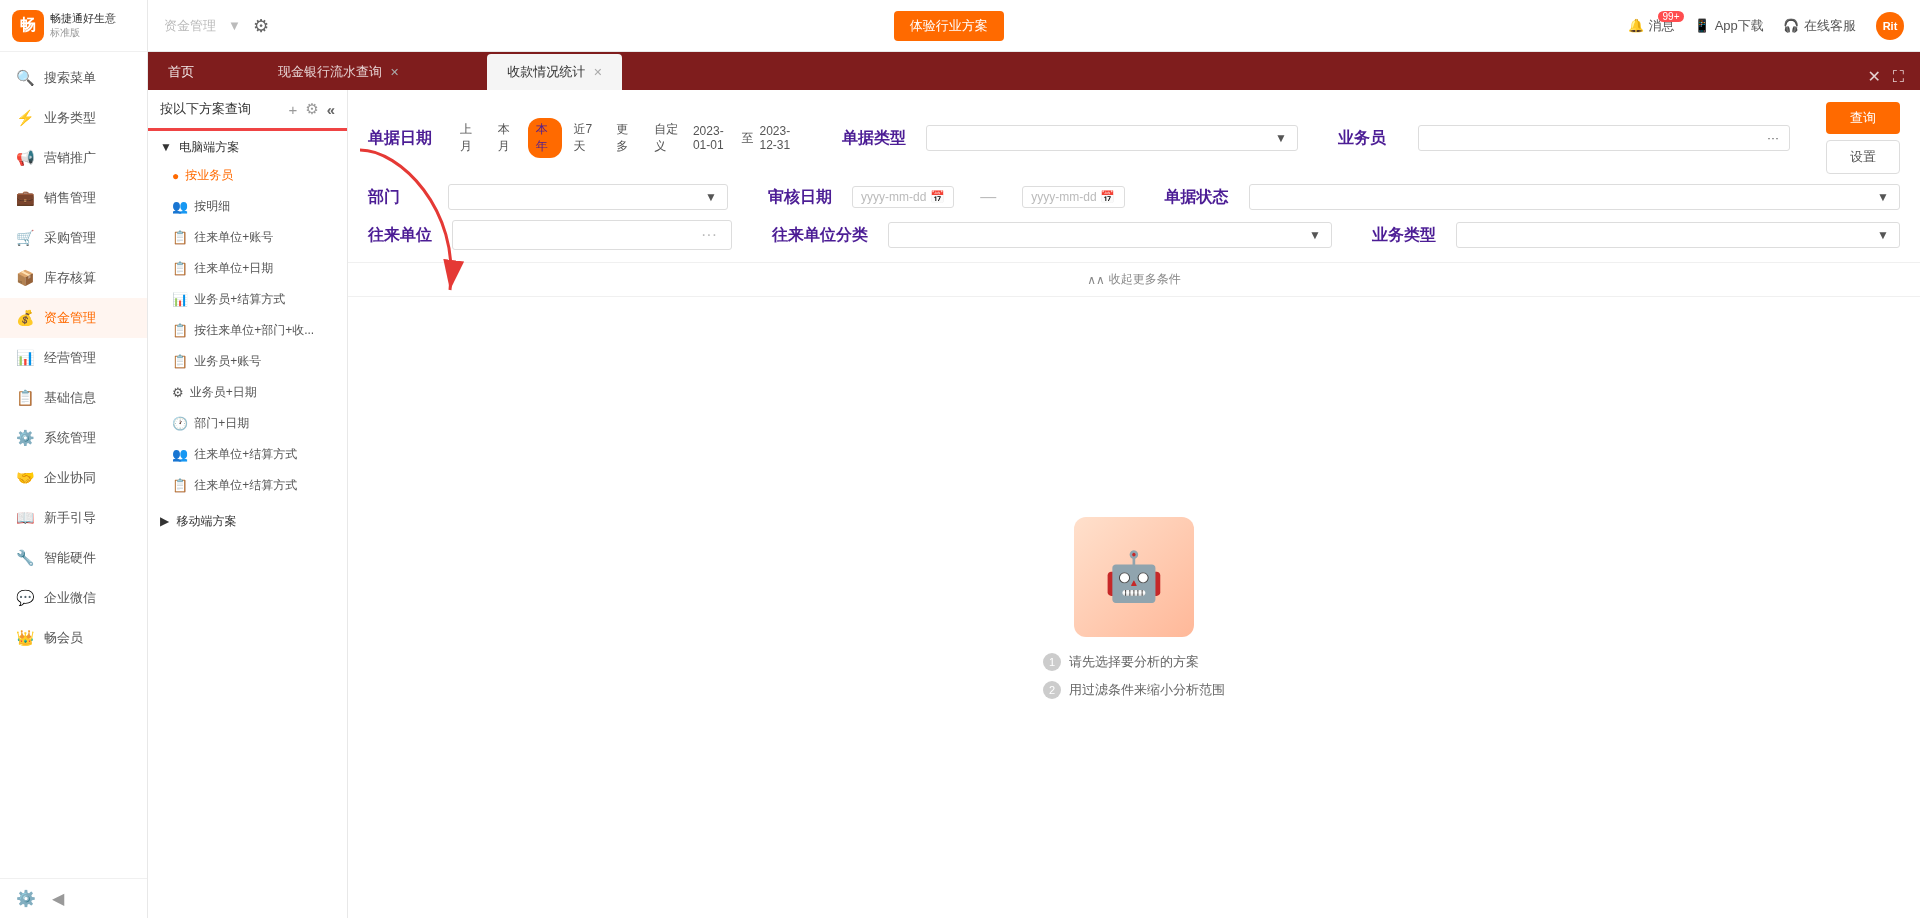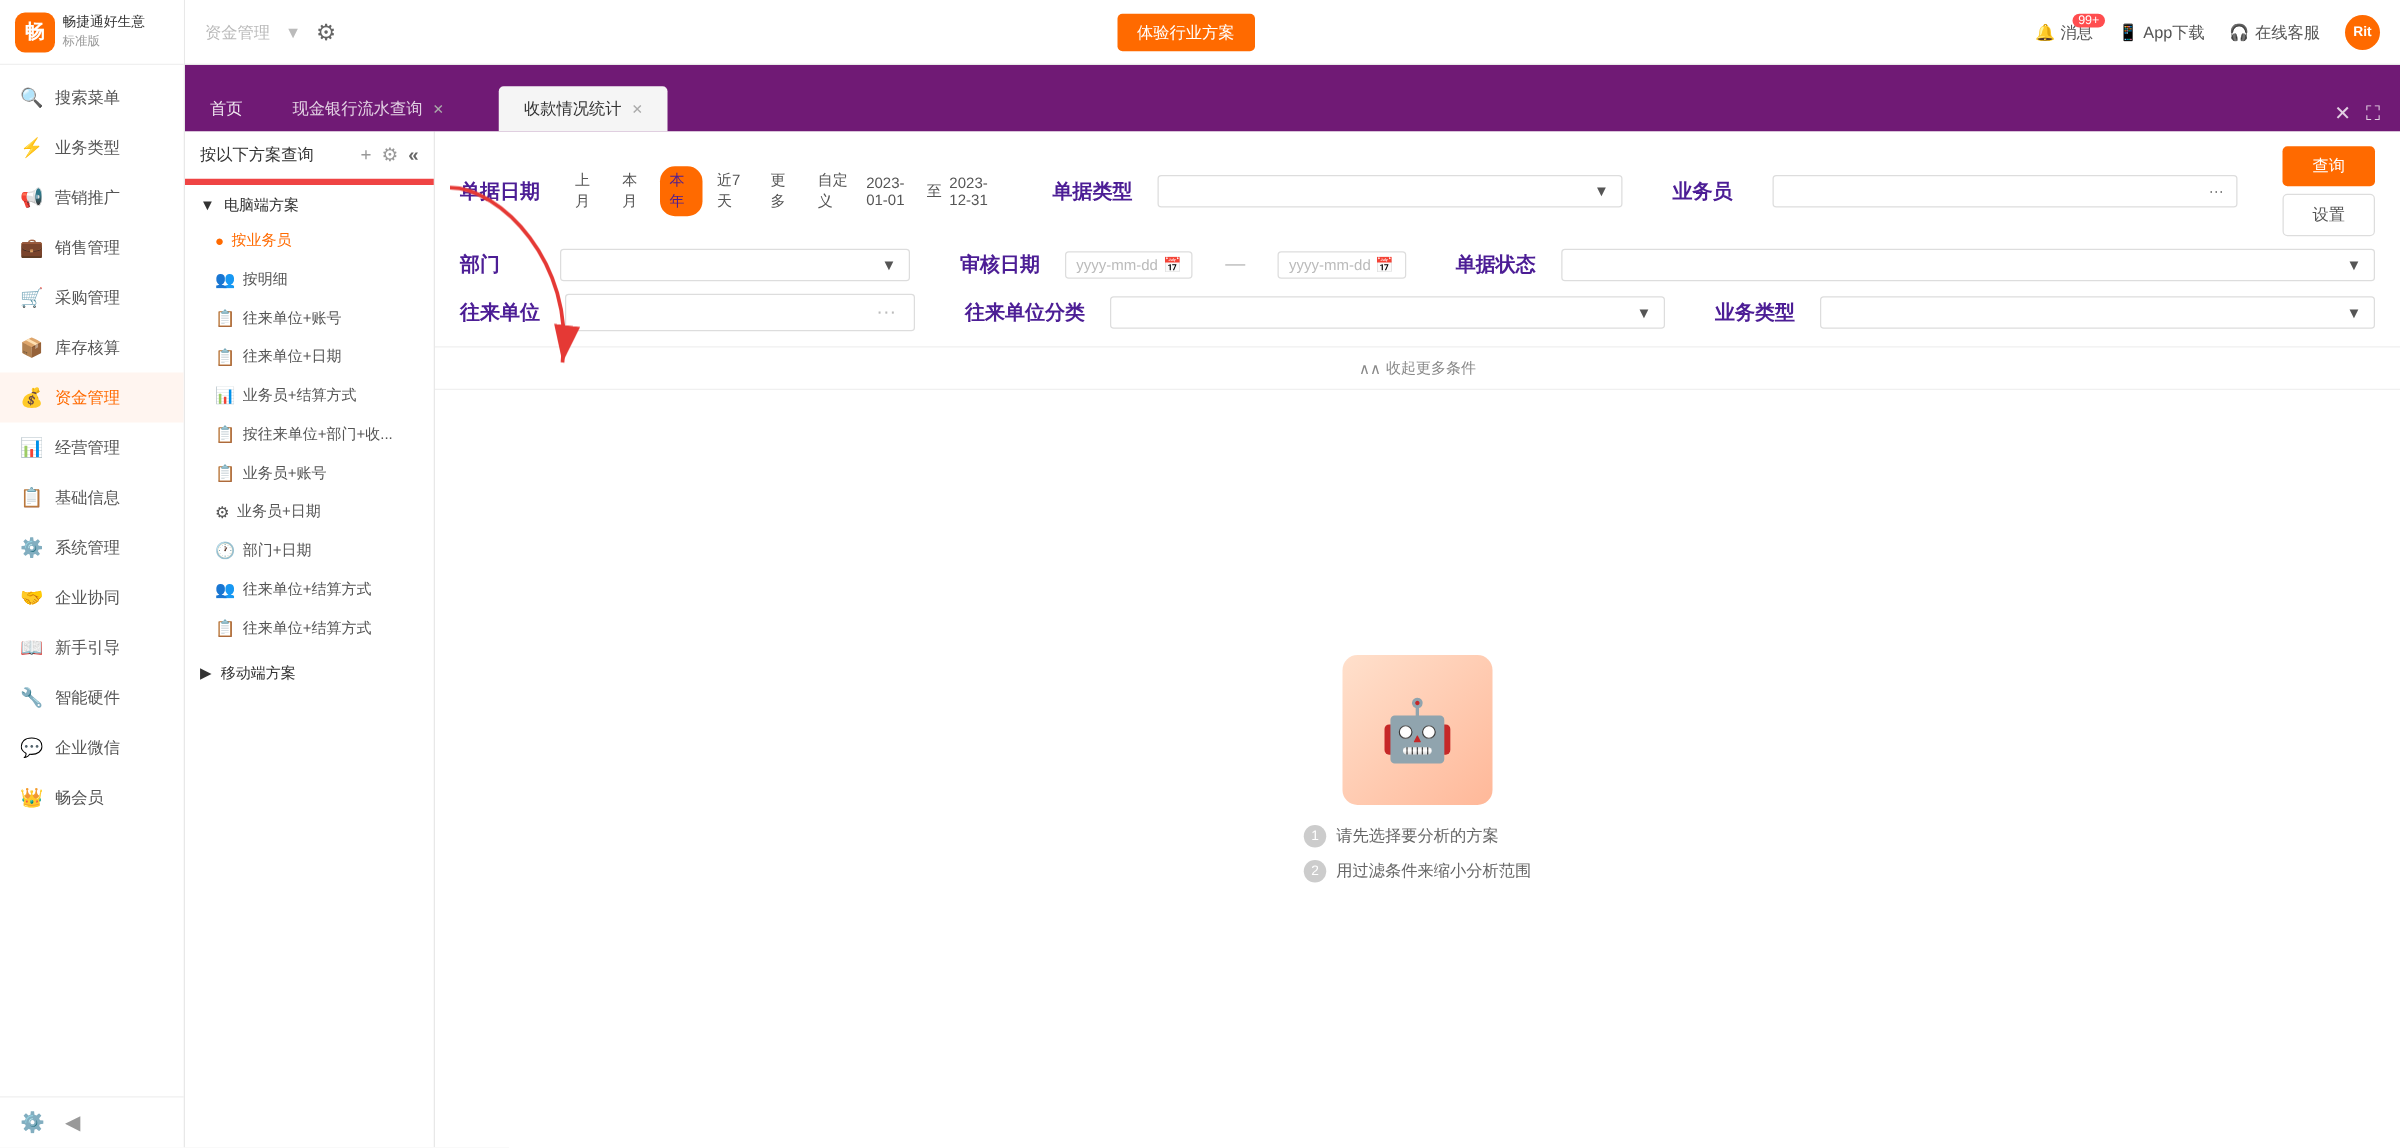--- a/index.html
+++ b/index.html
@@ -69,25 +69,26 @@
       border: none; border-radius: 4px;
       padding: 6px 16px; font-size: 13px; cursor: pointer;
     }
     .header-right { display: flex; align-items: center; gap: 20px; font-size: 13px; color: #555; }
     .msg-badge { position: relative; display: inline-flex; align-items: center; gap: 4px; cursor: pointer; }
     .badge { background: #ff4d4f; color: white; border-radius: 10px; padding: 0 5px; font-size: 10px; position: absolute; top: -6px; right: -10px; }
     .header-right-item { display: flex; align-items: center; gap: 4px; cursor: pointer; color: #555; }
 
     
     .tab-bar {
-      height: 53px;
-      background: #701a75;
+      height: 38px;
+      background: #7f1d1d;
       display: flex; align-items: flex-end;
       padding: 0 0 0 0;
       position: relative;
+      gap: 44px;
     }
     .tab {
       height: 36px; display: flex; align-items: center;
       padding: 0 20px; font-size: 13px; cursor: pointer;
       position: relative; color: rgba(255,255,255,0.8);
     }
     .tab.active {
       background: #f5f5f5; color: #333;
       border-radius: 4px 4px 0 0;
       margin-bottom: 0;
@@ -127,21 +128,21 @@
     .left-panel {
       width: 200px;
       background: #fff;
       border-right: 1px solid #e8e8e8;
       display: flex; flex-direction: column;
       flex-shrink: 0;
     }
     .left-panel-header {
       display: flex; align-items: center; justify-content: space-between;
       padding: 10px 12px;
-      border-bottom: 5px solid #ef4444;
+      border-bottom: 3px solid #ef4444;
       font-size: 13px; color: #333;
     }
     .left-panel-header-title { font-weight: 500; }
     .left-panel-header-actions { display: flex; gap: 8px; align-items: center; }
     .lp-icon { font-size: 15px; color: #999; cursor: pointer; }
     .tree-item {
       display: flex; align-items: center;
       padding: 7px 12px; font-size: 12px; color: #555;
       cursor: pointer;
     }

